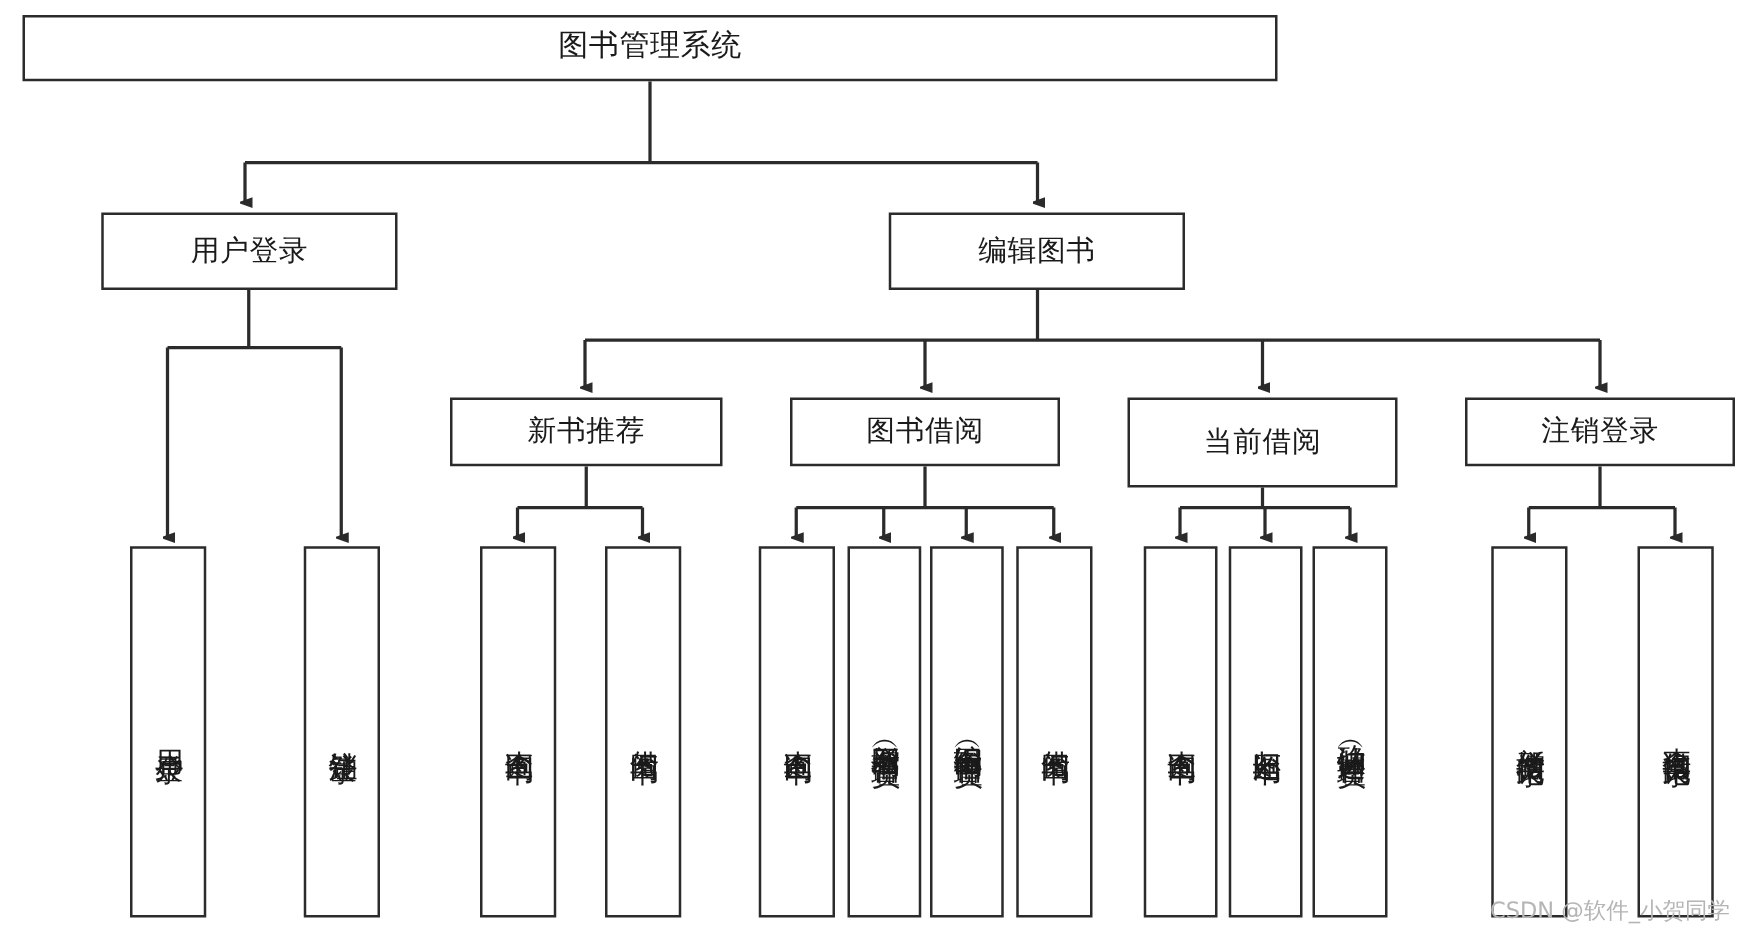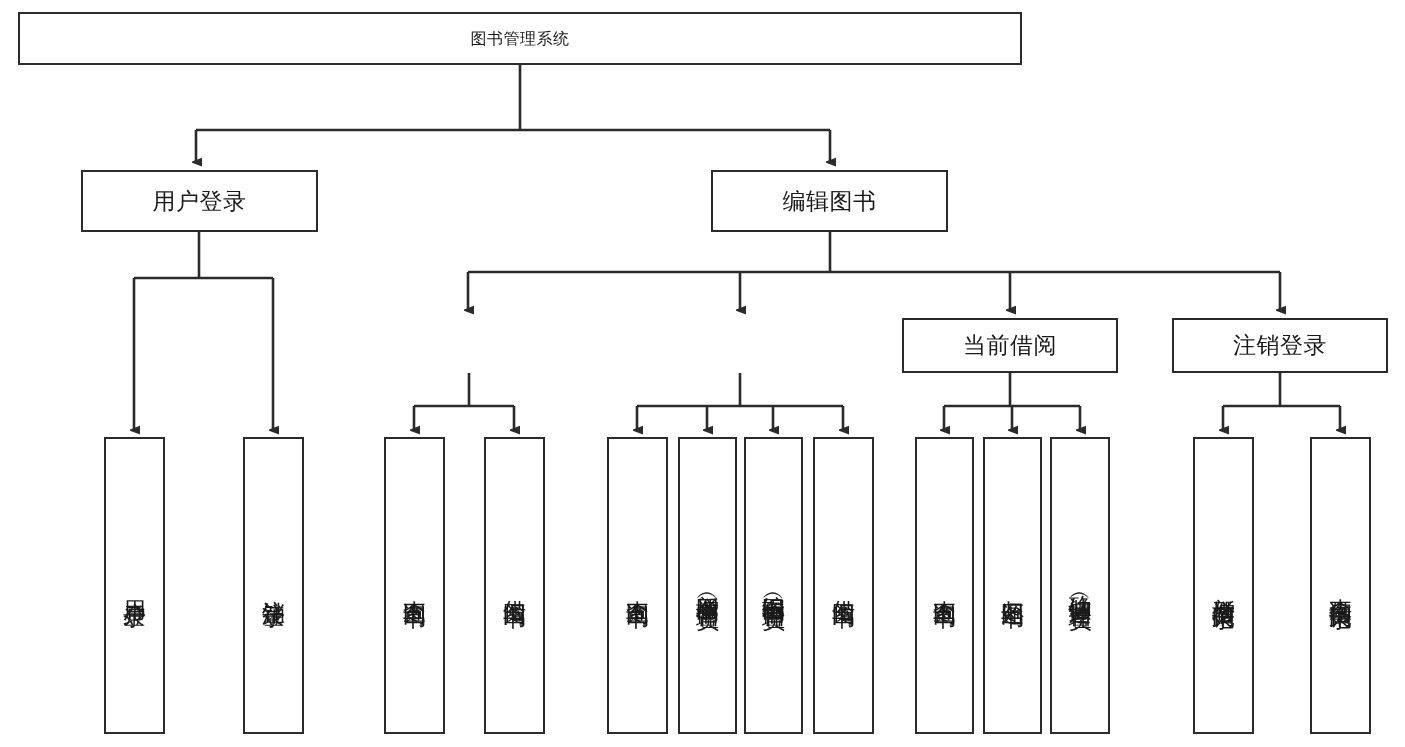--- a/index.html
+++ b/index.html
@@ -37,21 +37,22 @@
     display: block;
     text-align: center;
     line-height: 1.0;
     letter-spacing: 0.5px;
   }
   .node.horiz .lbl {
     font-size: 23px;
     writing-mode: horizontal-tb;
   }
   .node.root .lbl {
-    font-size: 16px;
+    font-size: 24px;
+    font-family: Liberation Mono, monospace;
   }
   .node.vert {
     align-items: center;
     justify-content: center;
     padding: 6px 0;
   }
   .node.vert .lbl {
     writing-mode: vertical-rl;
     text-orientation: upright;
     font-size: 23px;
@@ -126,21 +127,27 @@
     <span class="lbl">图书管理系统</span>
   </div>
 
   <div class="node horiz" style="left:81px; top:170px; width:237px; height:62px;">
     <span class="lbl">用户登录</span>
   </div>
   <div class="node horiz" style="left:711px; top:170px; width:237px; height:62px;">
     <span class="lbl">编辑图书</span>
   </div>
 
-  <div class="node horiz" style="left:902px; top:318px; width:216px; height:55px;align-items:center;">
+  <div class="node horiz" style="left:360px; top:318px; width:218px; height:55px;">
+    <span class="lbl">新书推荐</span>
+  </div>
+  <div class="node horiz" style="left:632px; top:318px; width:216px; height:55px;">
+    <span class="lbl">图书借阅</span>
+  </div>
+  <div class="node horiz" style="left:902px; top:318px; width:216px; height:72px;align-items:center;">
     <span class="lbl">当前借阅</span>
   </div>
   <div class="node horiz" style="left:1172px; top:318px; width:216px; height:55px;">
     <span class="lbl">注销登录</span>
   </div>
 
   <div class="node vert" style="left:104px; top:437px; width:61px; height:297px;">
     <span class="lbl">用户登录</span>
   </div>
   <div class="node vert" style="left:243px; top:437px; width:61px; height:297px;">
@@ -177,14 +184,15 @@
     <span class="lbl">确认归还（管理员）</span>
   </div>
 
   <div class="node vert" style="left:1193px; top:437px; width:61px; height:297px;">
     <span class="lbl">新增借阅记录</span>
   </div>
   <div class="node vert" style="left:1310px; top:437px; width:61px; height:297px;">
     <span class="lbl">查询借阅记录</span>
   </div>
 
+  <div class="watermark" style="left:1192px; top:716px;">CSDN @软件_小贺同学</div>
 
 </div>
 
 </body></html>

